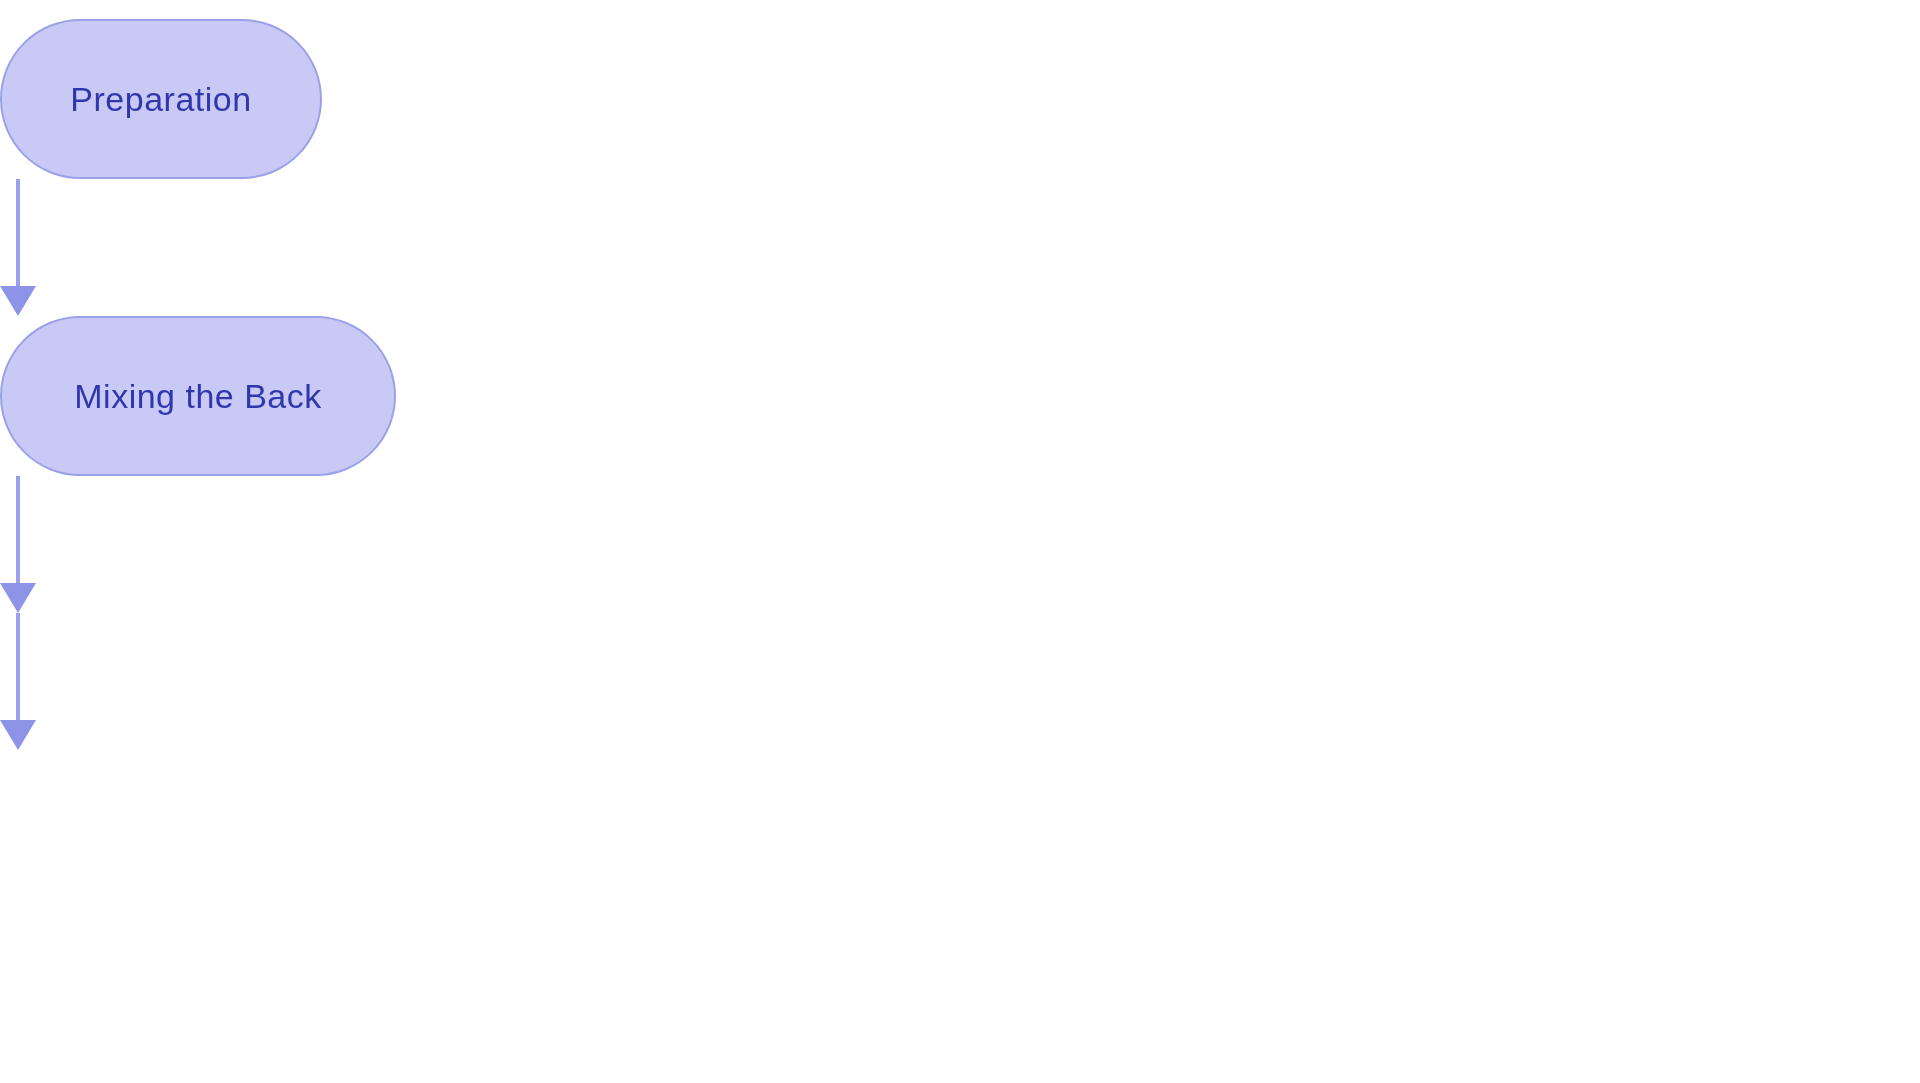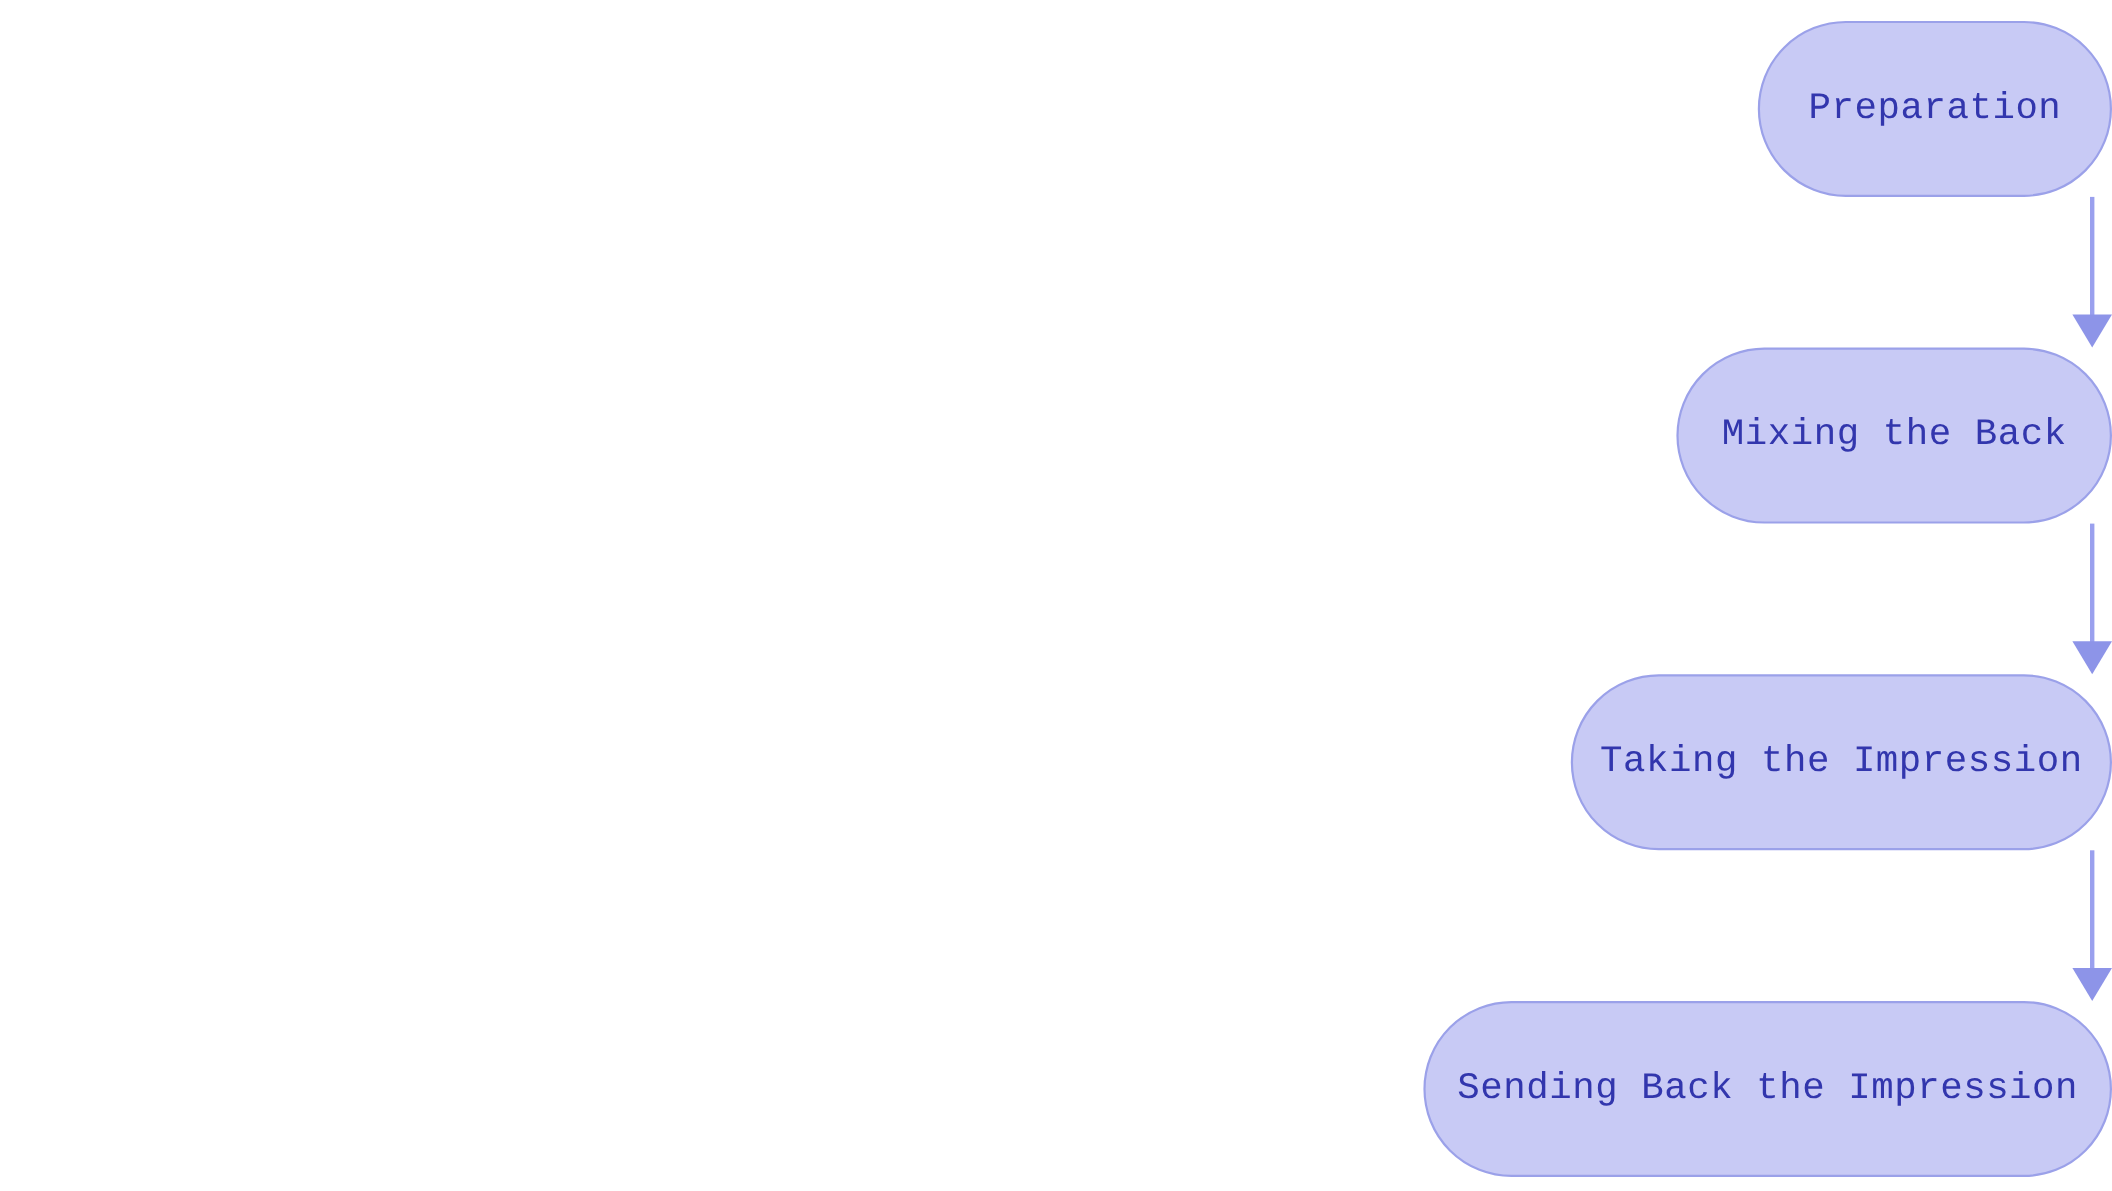--- a/index.html
+++ b/index.html
@@ -16,23 +16,22 @@
     height: 1083px;
     background: var(--background);
     font-family: "Liberation Sans", "DejaVu Sans", sans-serif;
     overflow: hidden;
   }
   .canvas {
     width: 1920px;
     height: 1083px;
     display: flex;
     flex-direction: column;
-    align-items: flex-end;
+    align-items: flex-start;
     padding-top: 19px;
-    font-family: Liberation Mono, monospace;
   }
   .node {
     height: 160px;
     border-radius: 80px;
     background: var(--node-fill);
     border: 2px solid var(--node-border);
     display: flex;
     align-items: center;
     justify-content: center;
     flex: 0 0 auto;
@@ -84,26 +83,20 @@
 
   <div class="node node-2">
     <span class="node-label">Mixing the Back</span>
   </div>
 
   <div class="arrow">
     <div class="arrow-line"></div>
     <div class="arrow-head"></div>
   </div>
 
-  <div class="node node-3">
-    <span class="node-label">Taking the Impression</span>
-  </div>
 
   <div class="arrow">
     <div class="arrow-line"></div>
     <div class="arrow-head"></div>
   </div>
 
-  <div class="node node-4">
-    <span class="node-label">Sending Back the Impression</span>
-  </div>
 
 </div>
 
 </body></html>

